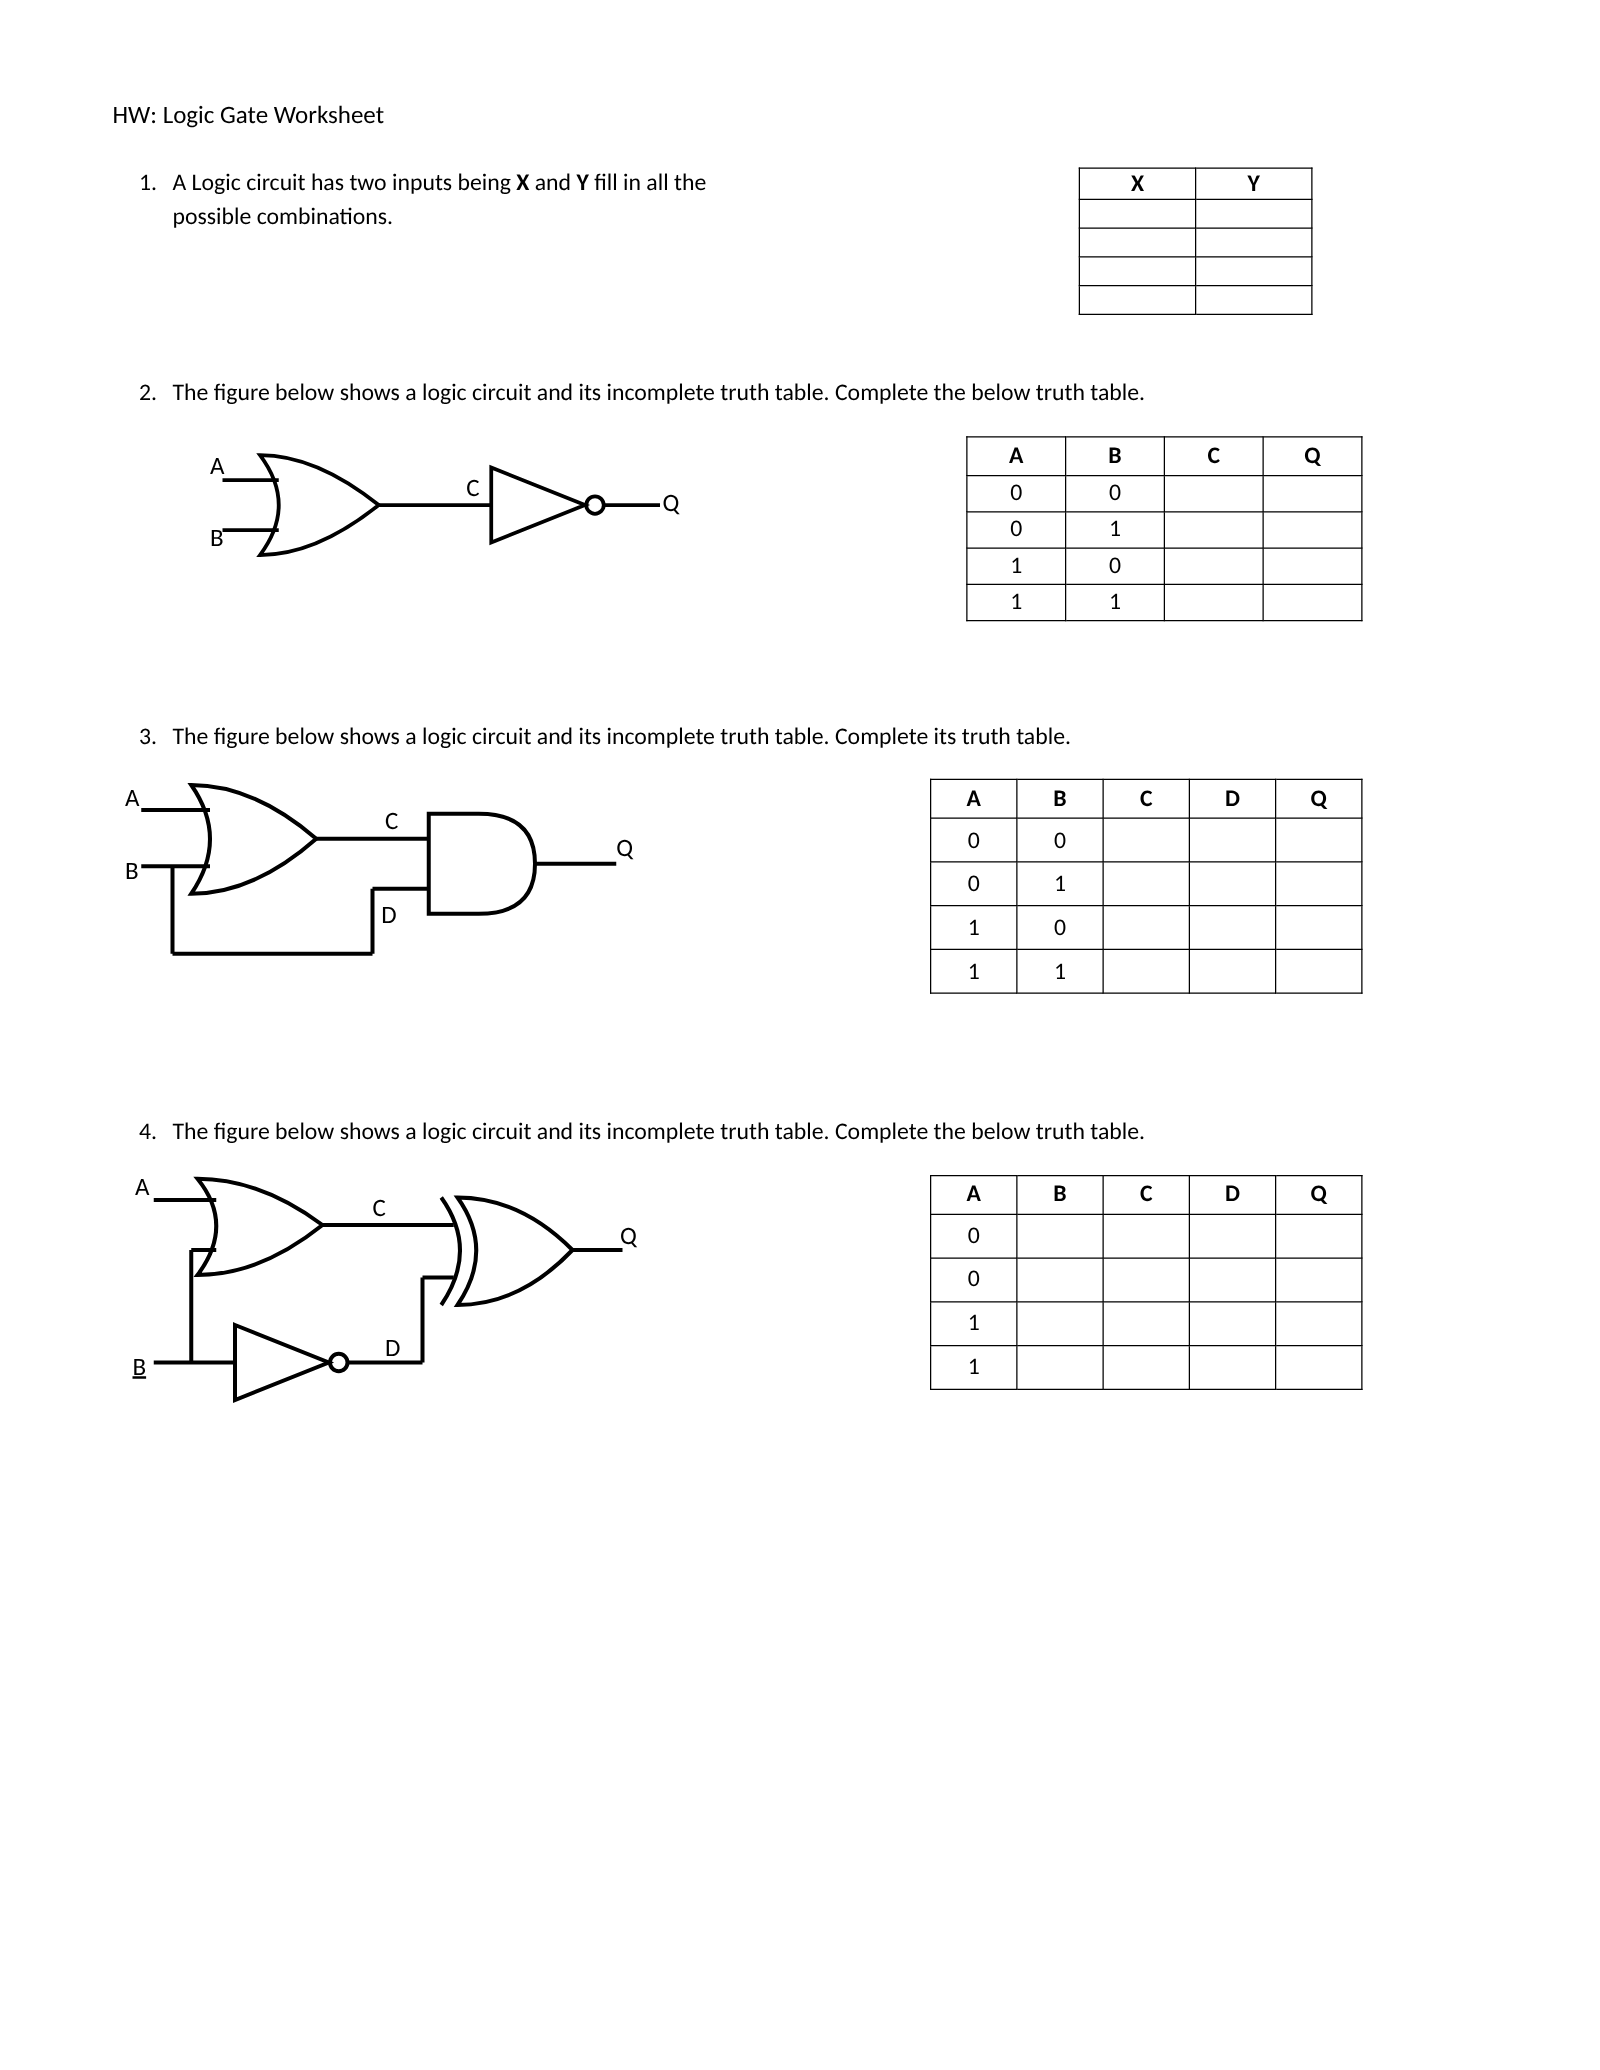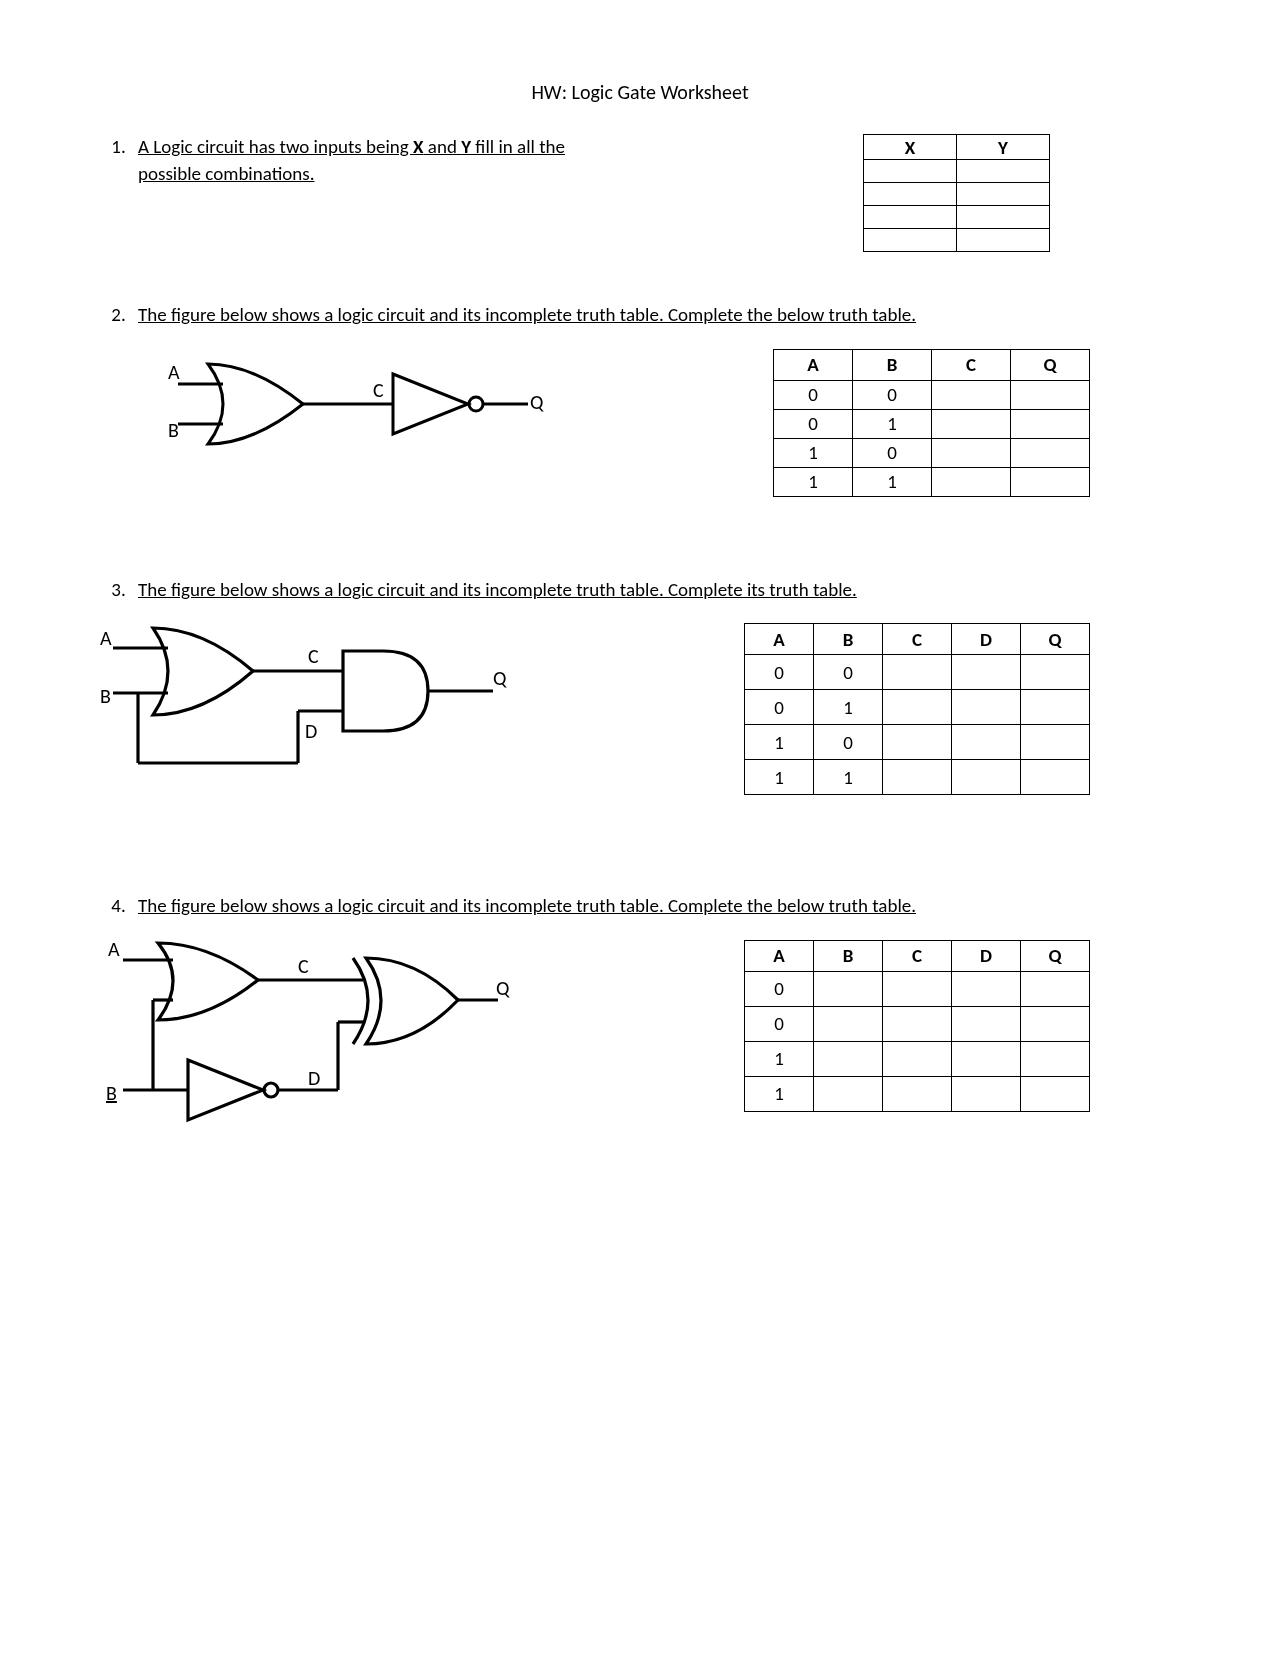--- a/index.html
+++ b/index.html
@@ -6,36 +6,35 @@
       font-family: Calibri, Arial, sans-serif;
       font-size: 19px;
       color: #000;
       background: #fff;
       margin: 0;
       padding: 80px 90px;
       width: 1280px;
       box-sizing: border-box;
     }
     .title {
-      text-align: center;
+      text-align: left;
       font-size: 20px;
       margin-bottom: 30px;
     }
     ol.questions {
       padding-left: 40px;
       margin: 0;
     }
     ol.questions > li {
       margin-bottom: 50px;
       padding-left: 8px;
     }
     .q-text {
       flex: 1;
       line-height: 1.4;
-      text-decoration: underline;
     }
     .q-text b { font-weight: bold; }
     table.truth {
       border-collapse: collapse;
       background: #fff;
     }
     table.truth th, table.truth td {
       border: 1.5px solid #000;
       text-align: center;
       padding: 0;

